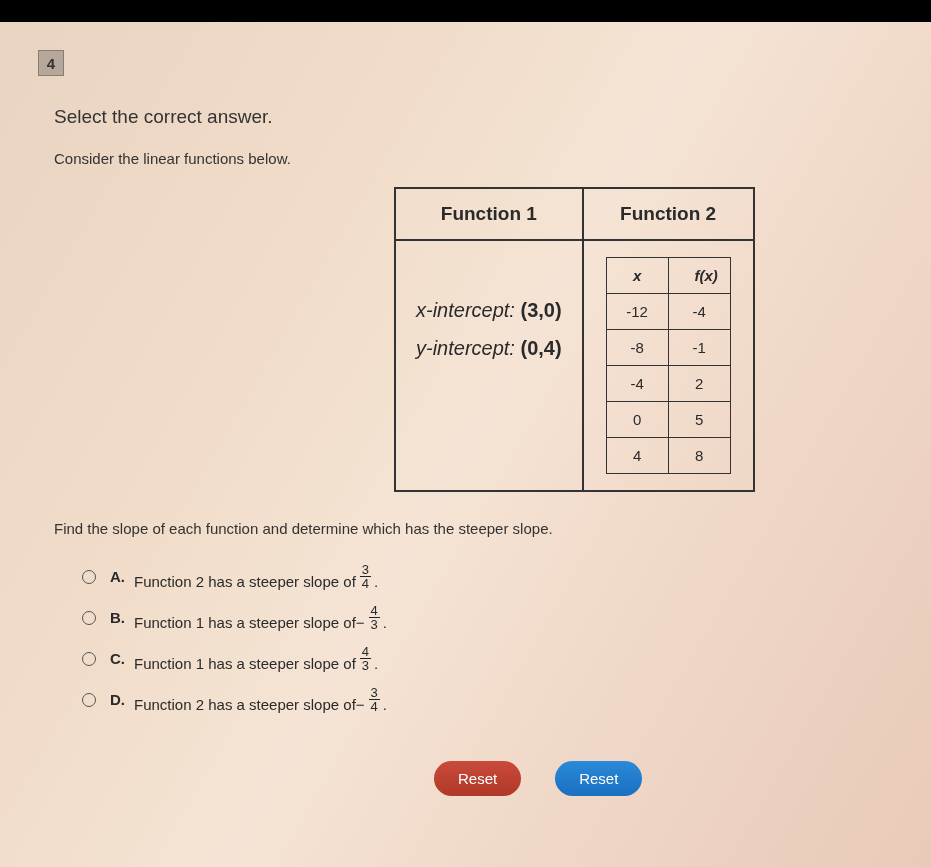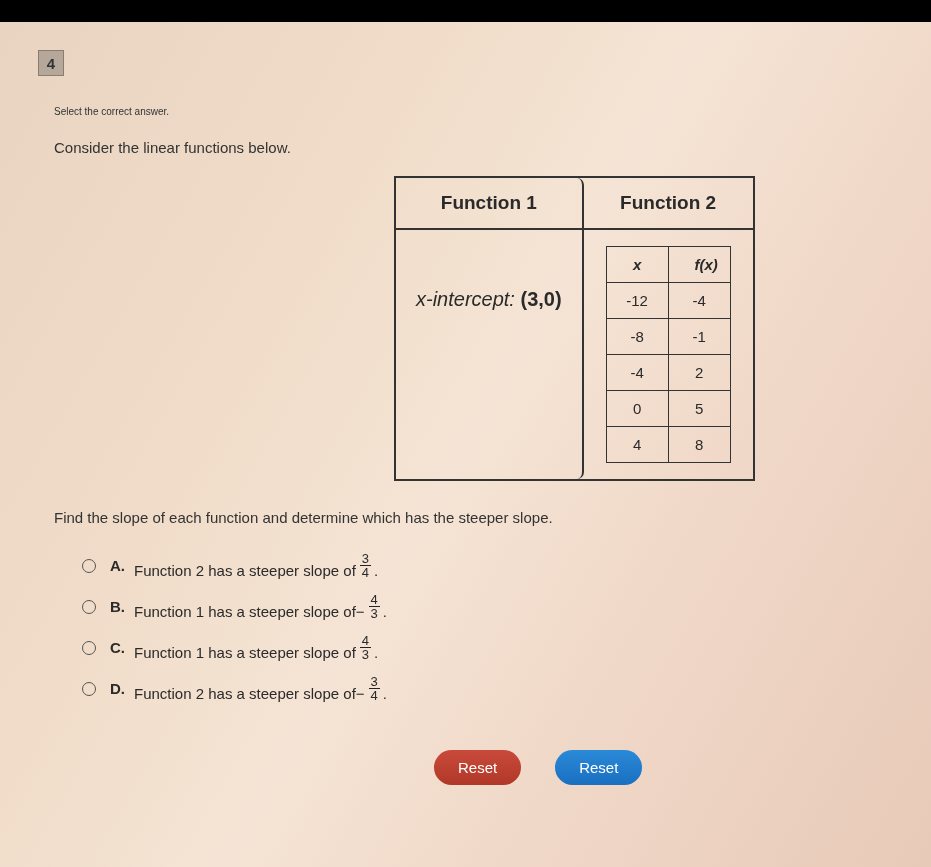--- a/index.html
+++ b/index.html
@@ -35,38 +35,37 @@
     display: flex;
     align-items: center;
     justify-content: center;
   }
   .content {
     padding-top: 56px;
     padding-left: 16px;
     color: #2a2a2a;
   }
   .instr {
-    font-size: 10px;
+    font-size: 19px;
     margin: 0 0 22px 0;
     color: #333;
   }
   .prompt1 {
     font-size: 15px;
     margin: 0 0 20px 0;
     color: #333;
   }
   .tables {
     margin-left: 340px;
     display: flex;
     border: 2px solid #333;
     width: fit-content;
   }
   .col1, .col2 {
     border-right: 2px solid #333;
-    border-radius: 7px;
   }
   .col2 { border-right: none; }
   .thead {
     font-weight: bold;
     font-size: 19px;
     text-align: center;
     padding: 14px 28px;
     border-bottom: 2px solid #333;
   }
   .col1 .tbody {
@@ -170,20 +169,24 @@
     <p class="prompt1">Consider the linear functions below.</p>
 
     <div class="tables">
       <div class="col1">
         <div class="thead">Function 1</div>
         <div class="tbody">
           <div>
             <span class="it">x-intercept:</span>
             <b>(3,0)</b>
           </div>
+          <div>
+            <span class="it">y-intercept:</span>
+            <b>(0,4)</b>
+          </div>
         </div>
       </div>
       <div class="col2">
         <div class="thead">Function 2</div>
         <div class="tbody">
           <table class="inner">
             <tbody>
                 <tr>
               <th>x</th>
               <th class="fx"><span class="it">f(x)</span></th>

